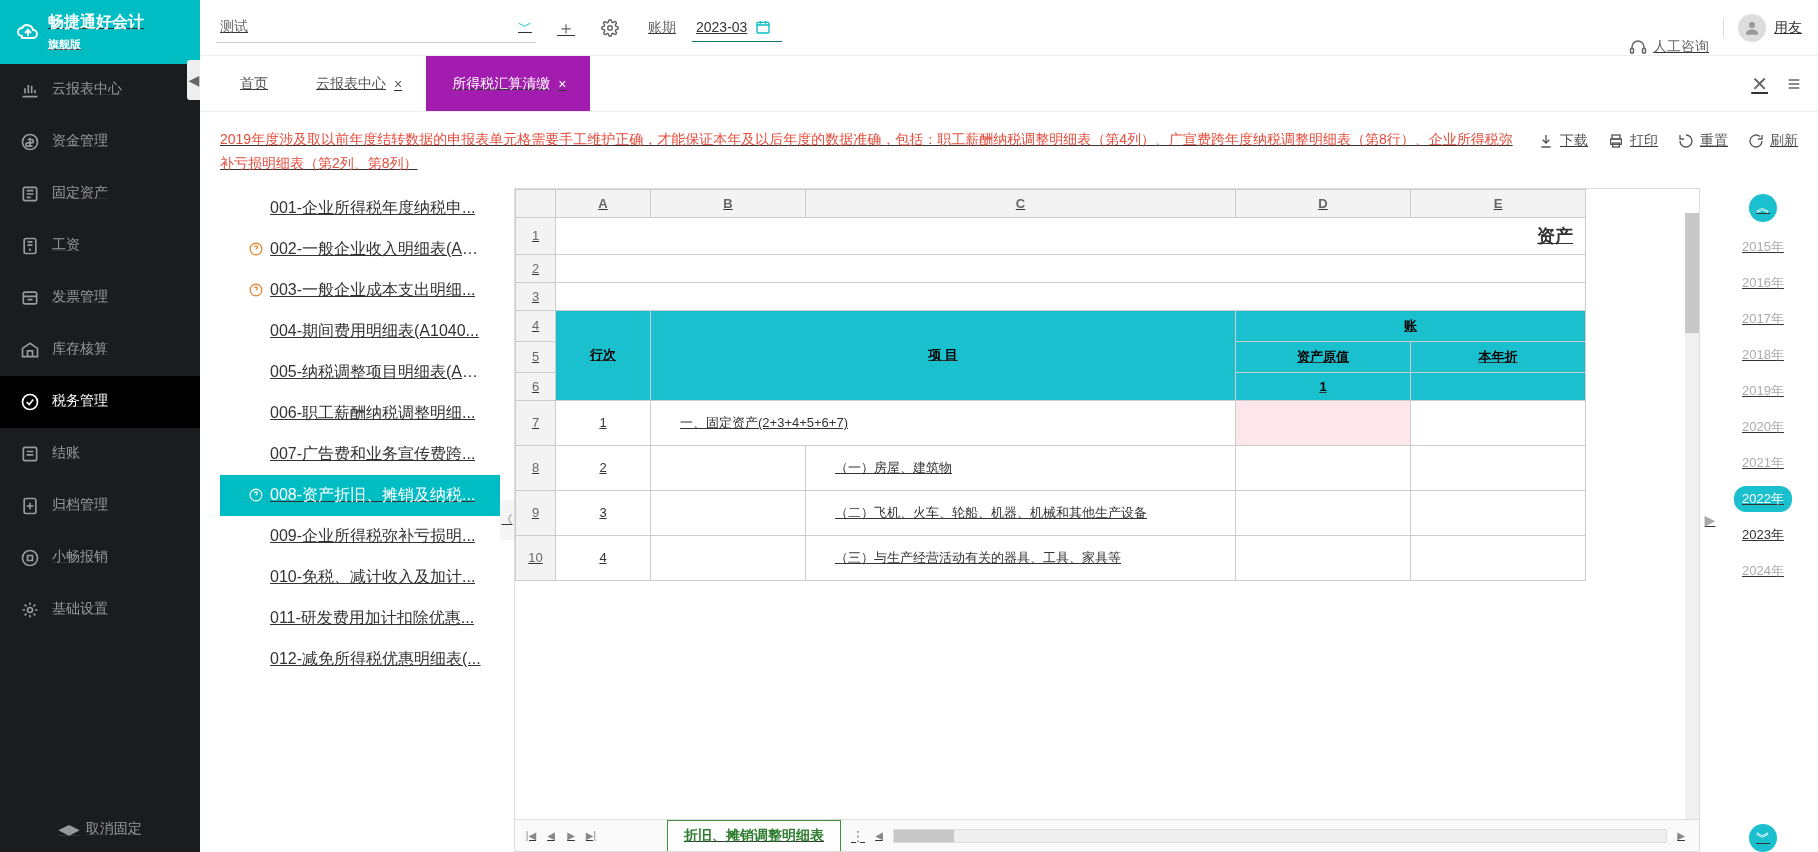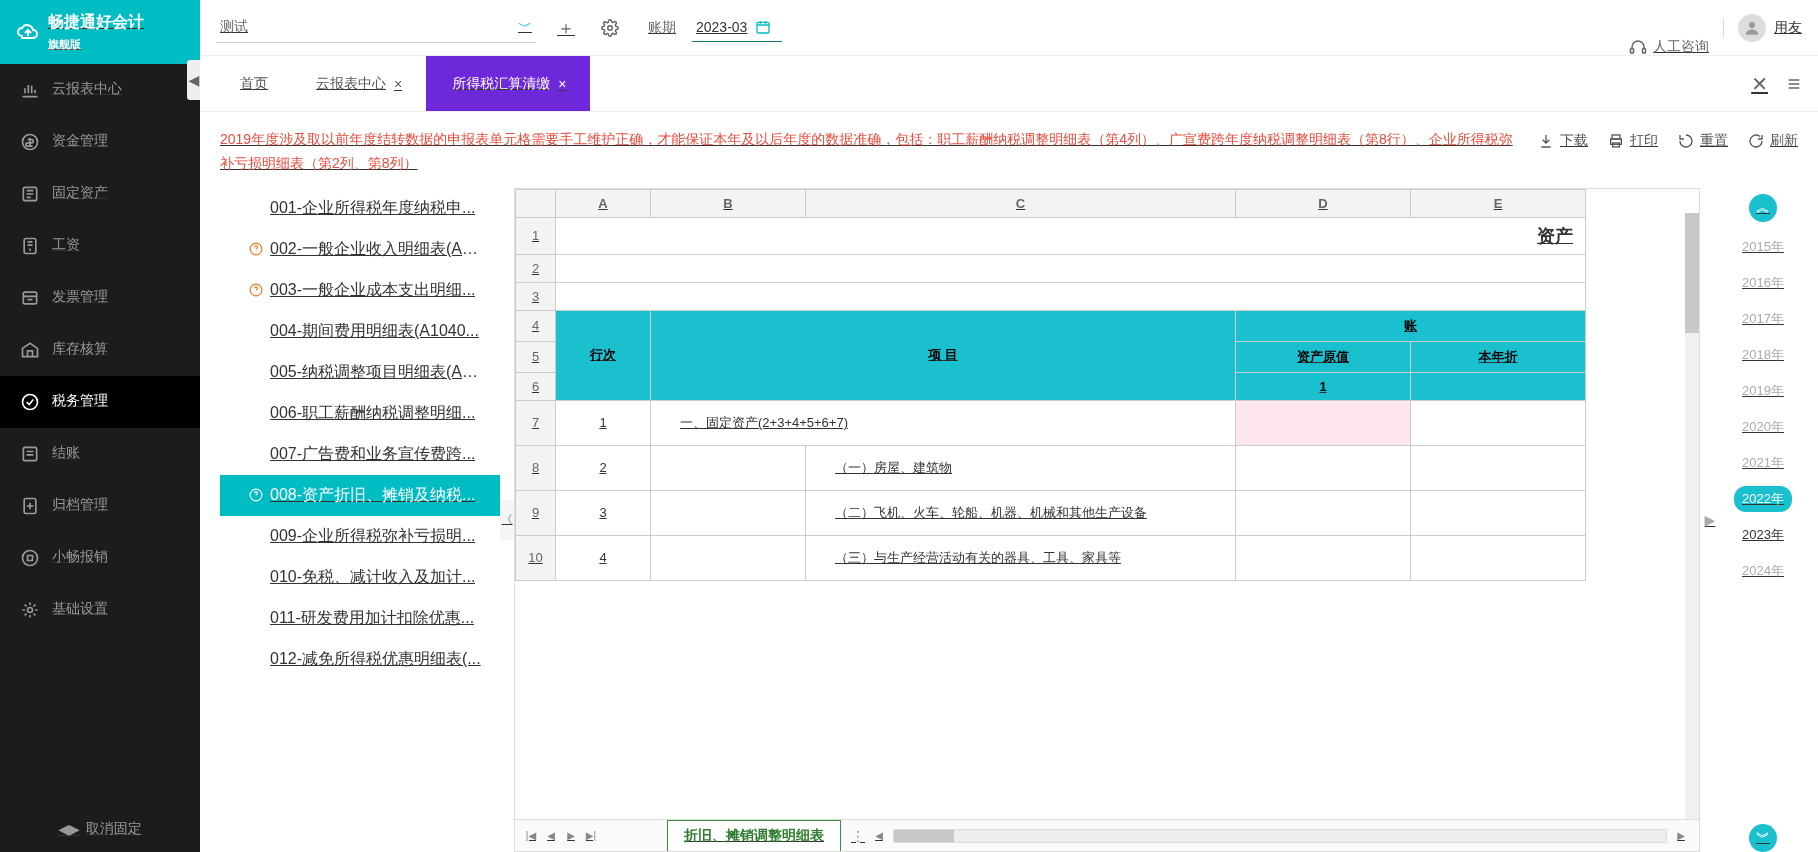--- a/index.html
+++ b/index.html
@@ -31,21 +31,21 @@
     .cal-icon { color: #00bdc4; }
     .topbar-right { margin-left: auto; display: flex; align-items: center; gap: 14px; }
     .support-btn { display: flex; align-items: flex-start; gap: 6px; color: #666; cursor: pointer; margin-top: 39px; }
     .divider-v { width: 1px; height: 20px; background: #ddd; }
     .user-area { display: flex; align-items: center; gap: 8px; cursor: pointer; }
     .avatar { width: 28px; height: 28px; border-radius: 50%; background: #ddd; display: flex; align-items: center; justify-content: center; color: #888; }
     
     
     .tabs { display: flex; align-items: center; height: 56px; border-bottom: 1px solid #eee; padding: 0 16px; position: relative; }
     .tab { padding: 0 24px; height: 100%; display: flex; align-items: center; gap: 8px; cursor: pointer; color: #555; }
-    .tab.active { background: #6d28d9; color: #fff; padding-left: 26px; }
+    .tab.active { background: #a21caf; color: #fff; padding-left: 26px; }
     .tab-close { font-size: 14px; cursor: pointer; }
     .tabs-right { margin-left: auto; display: flex; align-items: center; gap: 10px; }
     .tab-x { font-size: 20px; color: #666; cursor: pointer; padding: 4px 8px; }
     .tab-menu { color: #666; cursor: pointer; }
     
     
     .content { flex: 1; display: flex; flex-direction: column; padding: 16px 20px 0 20px; position: relative; overflow: hidden; }
     .notice-row { display: flex; align-items: flex-start; gap: 12px; margin-bottom: 12px; }
     .notice { color: #e74c3c; line-height: 1.7; flex: 1; font-size: 14px; }
     .toolbar-actions { display: flex; gap: 20px; align-items: flex-end; white-space: nowrap; padding-top: 4px; }

